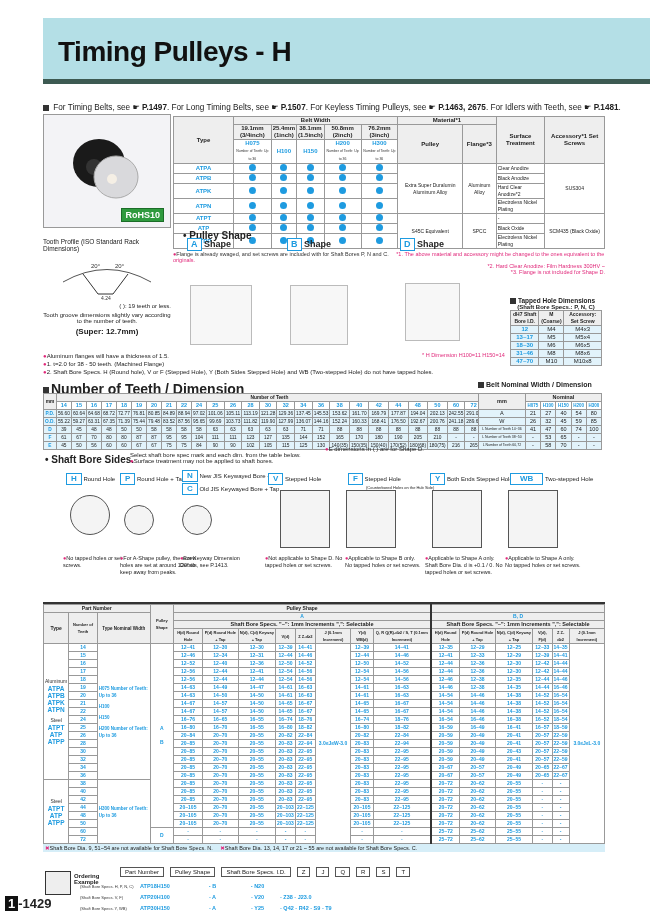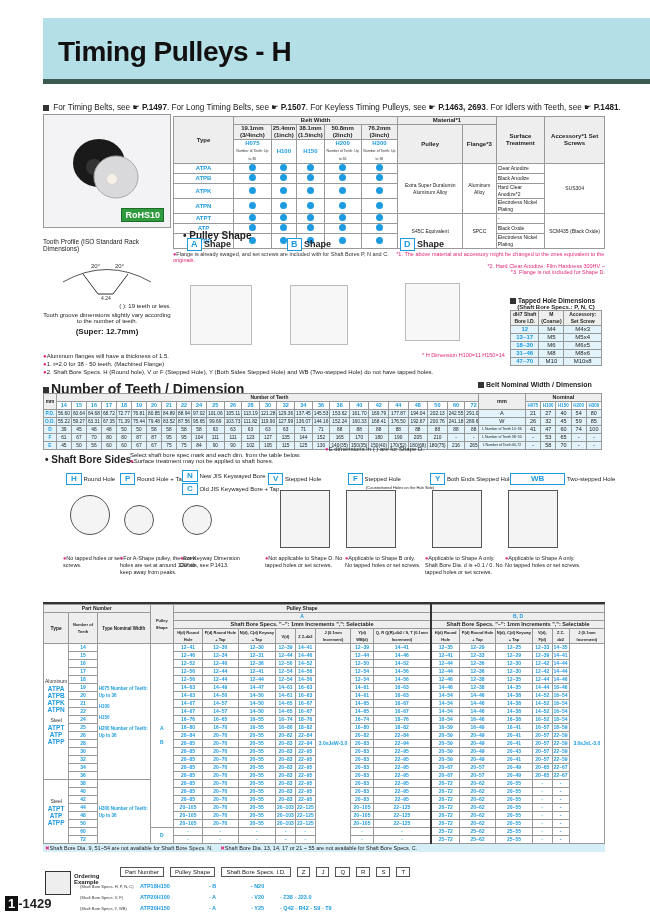--- a/index.html
+++ b/index.html
@@ -24,21 +24,21 @@
 </style>
 </head>
 <body>
 
 <div class="banner">
   <h1>Timing Pulleys - H</h1>
 </div>
 
 <div class="note-top">
   <span class="sq"></span>
-  <span id="refs"><span>For Timing Belts, see ☛ <b>P.1497</b>.</span> <span>For Long Timing Belts, see ☛ <b>P.1507</b>.</span> <span>For Keyless Timing Pulleys, see ☛ <b>P.1463, 2693</b>.</span> <span>For Idlers with Teeth, see ☛ <b>P.1481</b>.</span></span>
+  <span id="refs"><span>For Timing Belts, see ☛ <b>P.1497</b>.</span> <span>For Long Timing Belts, see ☛ <b>P.1507</b>.</span> <span>For Keyless Timing Pulleys, see ☛ <b>P.1463, 2675</b>.</span> <span>For Idlers with Teeth, see ☛ <b>P.1481</b>.</span></span>
 </div>
 
 <div class="prodbox">
   <svg width="126" height="112">
     <ellipse cx="55" cy="48" rx="26" ry="24" fill="#1a1a1a"></ellipse>
     <ellipse cx="50" cy="52" rx="8" ry="8" fill="#333"></ellipse>
     <ellipse cx="72" cy="62" rx="22" ry="21" fill="#d9d9dc" stroke="#aaa"></ellipse>
     <ellipse cx="68" cy="64" rx="5" ry="5" fill="#f5efe5"></ellipse>
   </svg>
   <div class="rohs">RoHS10</div>
@@ -460,21 +460,21 @@
   <div><span class="pink">●</span><span>Surface treatment may not be applied to shaft bores.</span></div>
 </div>
 <div id="boreTypes">
     <div style="position:absolute;left:66px;top:473px;font-size:6px;white-space:nowrap"><span class="tag" style="font-size:8px;line-height:10px;padding:0 4px">H</span> <span>Round Hole</span></div>
     <div style="position:absolute;left:120px;top:473px;font-size:6px;white-space:nowrap"><span class="tag" style="font-size:8px;line-height:10px;padding:0 4px">P</span> <span>Round Hole + Tap</span></div>
     <div style="position:absolute;left:182px;top:470px;font-size:6px;white-space:nowrap"><span class="tag" style="font-size:8px;line-height:10px;padding:0 4px">N</span> <span>New JIS Keywayed Bore + Tap</span></div>
     <div style="position:absolute;left:182px;top:483px;font-size:6px;white-space:nowrap"><span class="tag" style="font-size:8px;line-height:10px;padding:0 4px">C</span> <span>Old JIS Keywayed Bore + Tap</span></div>
     <div style="position:absolute;left:268px;top:473px;font-size:6px;white-space:nowrap"><span class="tag" style="font-size:8px;line-height:10px;padding:0 4px">V</span> <span>Stepped Hole</span></div>
     <div style="position:absolute;left:348px;top:473px;font-size:6px;white-space:nowrap"><span class="tag" style="font-size:8px;line-height:10px;padding:0 4px">F</span> <span>Stepped Hole</span><div style="font-size:4px;margin-left:18px">(Counterbored Holes on the Hub Side)</div></div>
     <div style="position:absolute;left:430px;top:473px;font-size:6px;white-space:nowrap"><span class="tag" style="font-size:8px;line-height:10px;padding:0 4px">Y</span> <span>Both Ends Stepped Hole</span></div>
-    <div style="position:absolute;left:510px;top:473px;font-size:6px;white-space:nowrap"><span class="tag" style="font-size:8px;line-height:10px;padding:0 20px">WB</span> <span>Two-stepped Hole</span></div>
+    <div style="position:absolute;left:510px;top:473px;font-size:6px;white-space:nowrap"><span class="tag" style="font-size:8px;line-height:10px;padding:0 9px">WB</span> <span>Two-stepped Hole</span></div>
     <div style="position:absolute;left:63px;top:555px;width:78px;font-size:5.5px;line-height:7px"><span class="pink">●</span>No tapped holes or set screws.</div>
     <div style="position:absolute;left:120px;top:555px;width:78px;font-size:5.5px;line-height:7px"><span class="pink">●</span>For A-Shape pulley, the screw holes are set at around 120° to keep away from peaks.</div>
     <div style="position:absolute;left:180px;top:555px;width:78px;font-size:5.5px;line-height:7px"><span class="pink">●</span>For Keyway Dimension Details, see P.1413.</div>
     <div style="position:absolute;left:265px;top:555px;width:78px;font-size:5.5px;line-height:7px"><span class="pink">●</span>Not applicable to Shape D. No tapped holes or set screws.</div>
     <div style="position:absolute;left:345px;top:555px;width:78px;font-size:5.5px;line-height:7px"><span class="pink">●</span>Applicable to Shape B only. No tapped holes or set screws.</div>
     <div style="position:absolute;left:425px;top:555px;width:78px;font-size:5.5px;line-height:7px"><span class="pink">●</span>Applicable to Shape A only. Shaft Bore Dia. d is +0.1 / 0. No tapped holes or set screws.</div>
     <div style="position:absolute;left:505px;top:555px;width:78px;font-size:5.5px;line-height:7px"><span class="pink">●</span>Applicable to Shape A only. No tapped holes or set screws.</div>
     <div style="position:absolute;left:70px;top:495px;width:40px;height:40px;border:1px solid #555;border-radius:50%;background:#f4f4f4"></div>
     <div style="position:absolute;left:124px;top:505px;width:30px;height:30px;border:1px solid #555;border-radius:50%;background:#f4f4f4"></div>
     <div style="position:absolute;left:182px;top:505px;width:30px;height:30px;border:1px solid #555;border-radius:50%;background:#f4f4f4"></div>

